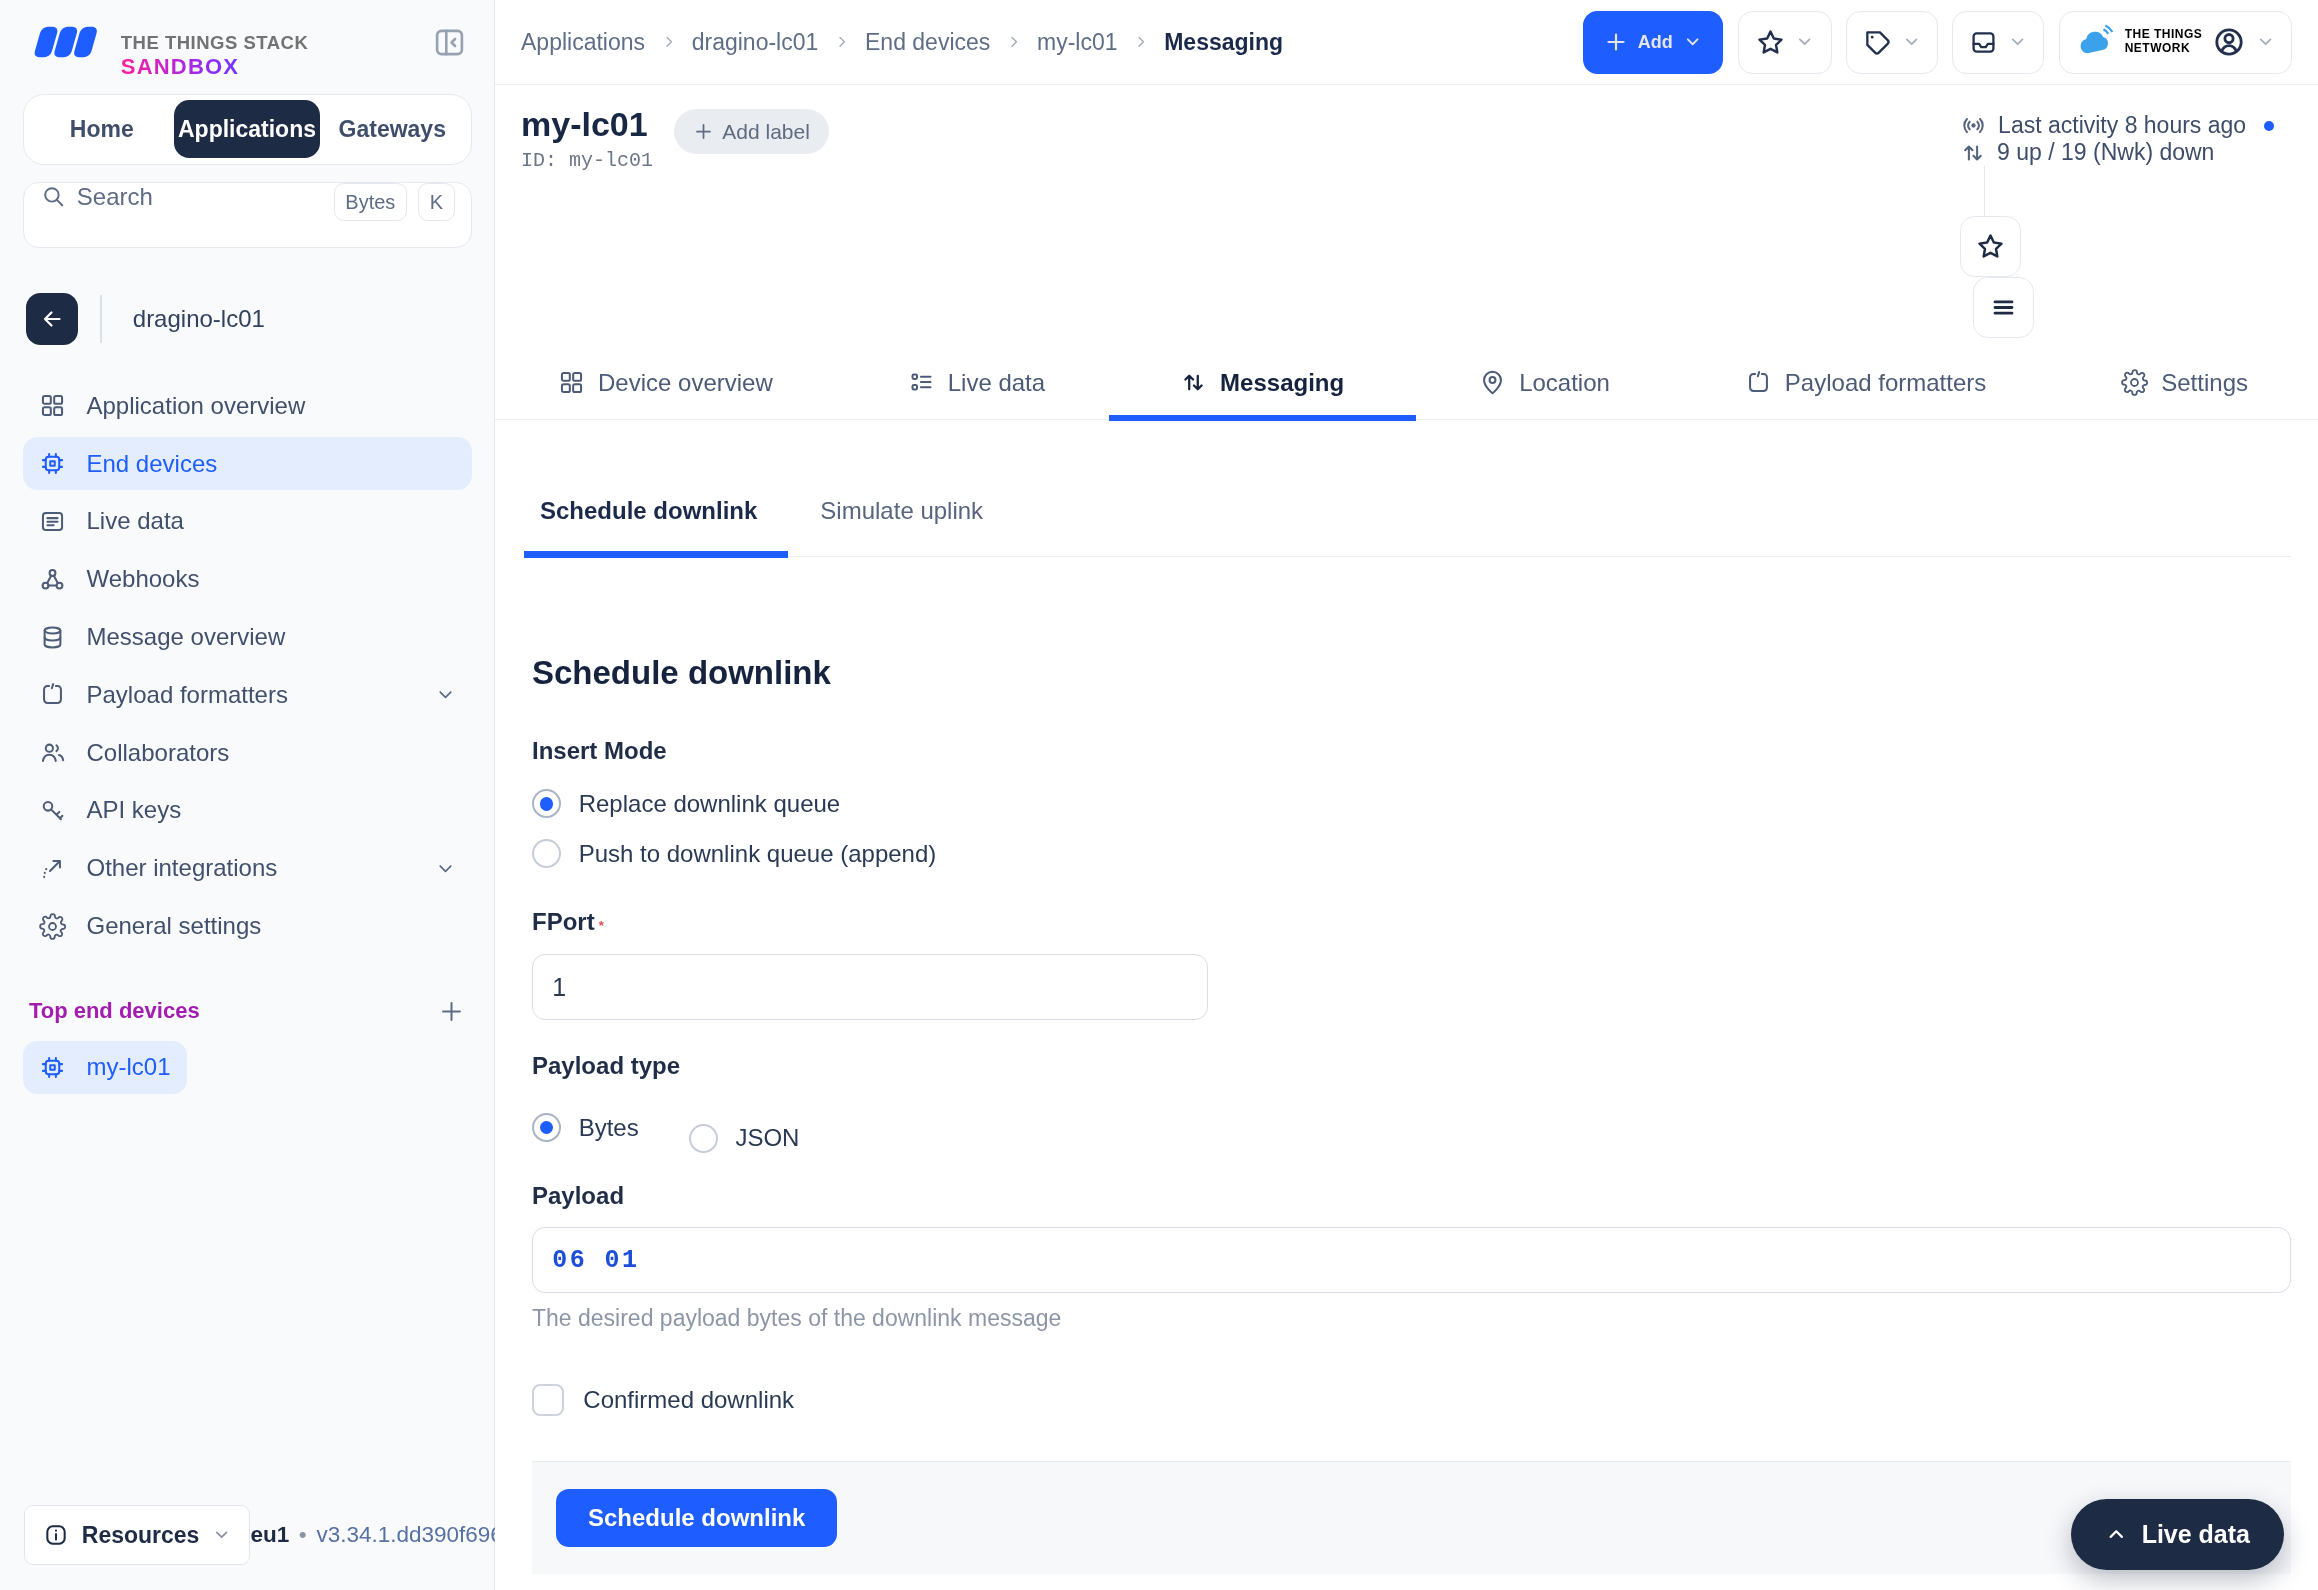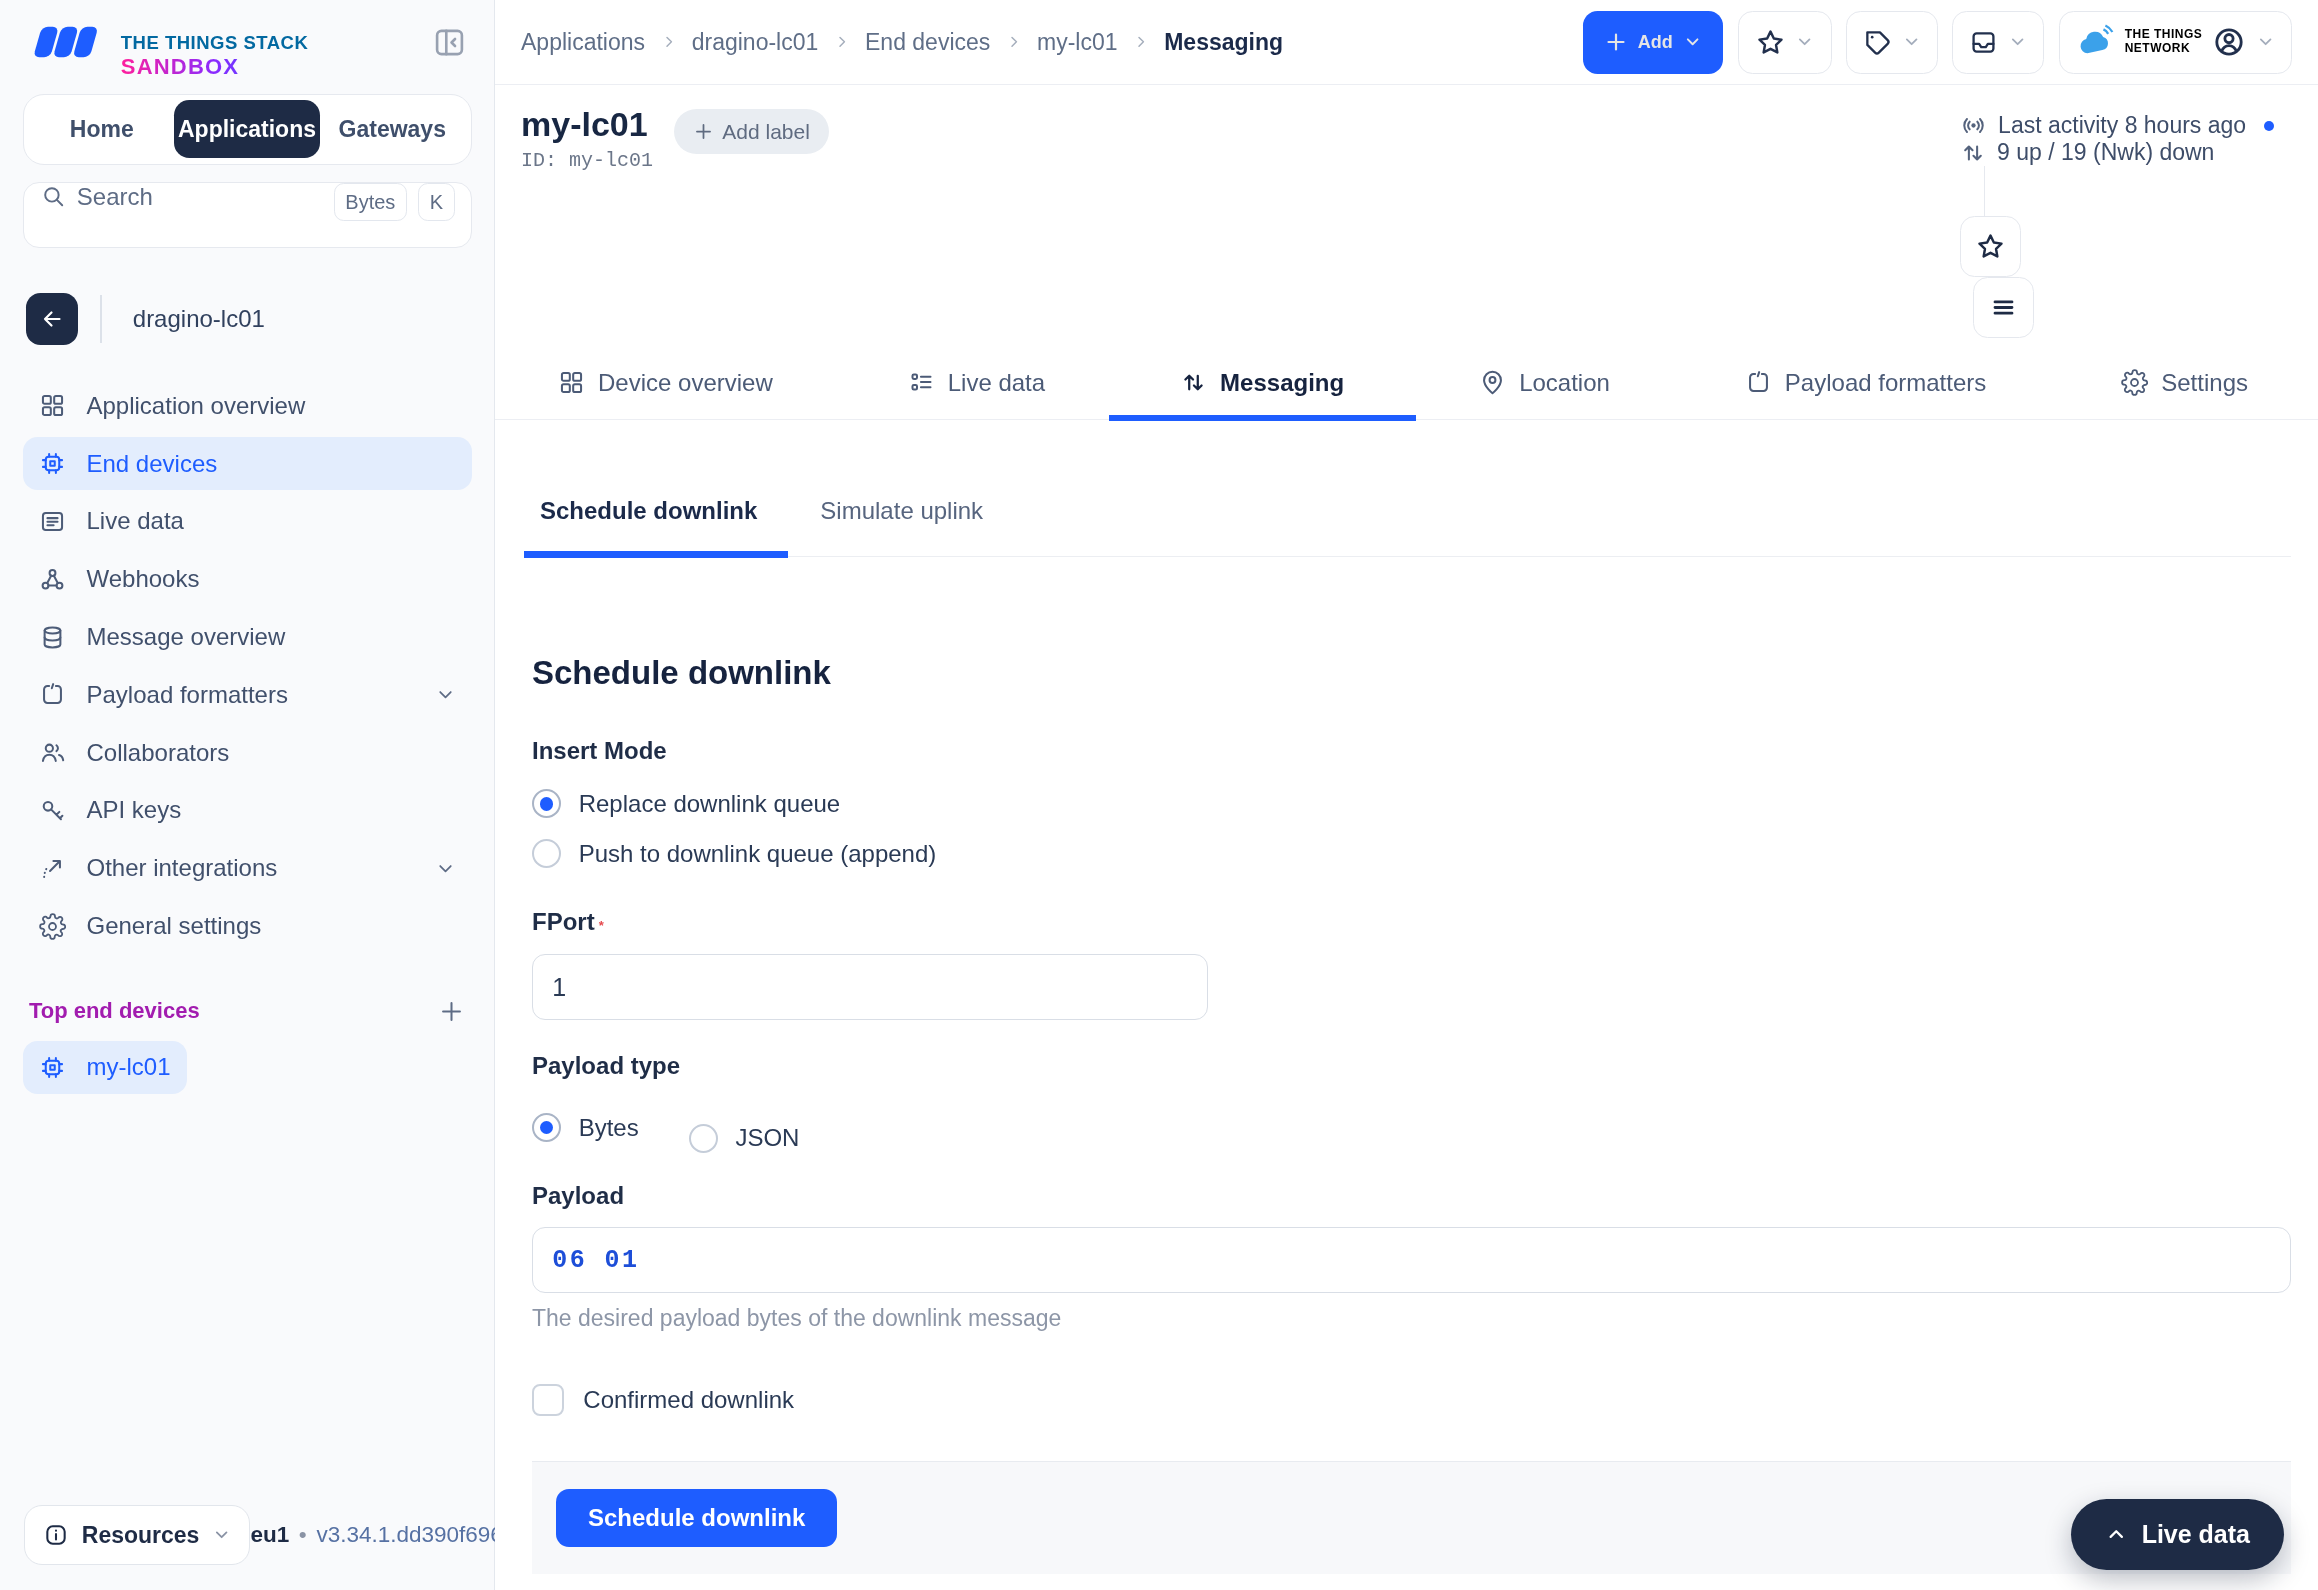--- a/index.html
+++ b/index.html
@@ -10,21 +10,21 @@
   svg.ic { display:block; flex-shrink:0; }
 
   .app { display:flex; width:100%; height:100%; }
 
   
   .sidebar { width:495px; flex-shrink:0; background:#f9fafc; border-right:1.6px solid #e4e8ee;
              display:flex; flex-direction:column; padding:0 22.5px; }
   .logo-row { height:84px; display:flex; align-items:center; justify-content:space-between; padding:0 4.8px; }
   .brand { display:flex; align-items:center; gap:14.5px; }
   .brand-text { display:flex; flex-direction:column; line-height:1; }
-  .brand-line1 { font-size:18.5px; font-weight:900; color:#0369a1; letter-spacing:0.5px;margin-top:28px; }
+  .brand-line1 { font-size:18.5px; font-weight:900; color:#737373; letter-spacing:0.5px;margin-top:28px; }
   .brand-line2 { font-size:22px; font-weight:900; letter-spacing:1.2px; margin-top:3.2px;
                  background:linear-gradient(90deg,#ff1f9c,#8a2bff,#2e5bff);
                  -webkit-background-clip:text; background-clip:text; color:transparent; }
   .collapse-btn { color:#98a1b1; }
 
   .seg { margin-top:9.7px; height:71px; background:#fff; border:1.6px solid #e6e9ef;
          border-radius:21px; display:flex; padding:5.6px; }
   .seg-item { flex:1; display:flex; align-items:center; justify-content:center;
               font-size:23px; font-weight:600; color:#3f4f6b; border-radius:15.3px; }
   .seg-item.active { background:#1e2b45; color:#fff; }
@@ -52,21 +52,21 @@
   .nav-item.active svg { color:#1e5dff; }
 
   .top-devices { margin-top:45px; }
   .td-head { display:flex; align-items:center; justify-content:space-between; padding:0 6.4px; }
   .td-label { font-size:22px; color:#a21caf;font-weight:bold; }
   .td-plus { color:#5e6c85; }
   .device-item { margin-top:16px; }
 
   .sidebar-spacer { flex:1; }
   .sidebar-footer { display:flex; align-items:center; justify-content:space-between; padding:0 1.6px 26px; }
-  .resources-btn { height:60px; background:#fff; border:1.6px solid #e2e6ec; border-radius:18px;
+  .resources-btn { height:60px; background:#fff; border:1.6px solid #e2e6ec; border-radius:9px;
                    display:flex; align-items:center; gap:13px; padding:0 17.7px; }
   .resources-btn .lbl { font-size:23px; font-weight:700; color:#1e2b45; }
   .resources-btn .info { color:#1e2b45; }
   .resources-btn .chev { color:#8a93a5; }
   .cluster { display:flex; align-items:center; gap:9.7px; font-size:22.5px; }
   .cluster-name { font-weight:700; color:#1e2b45; }
   .cluster-sep { color:#8a93a5; }
   .cluster-version { color:#5671a3; }
 
   

